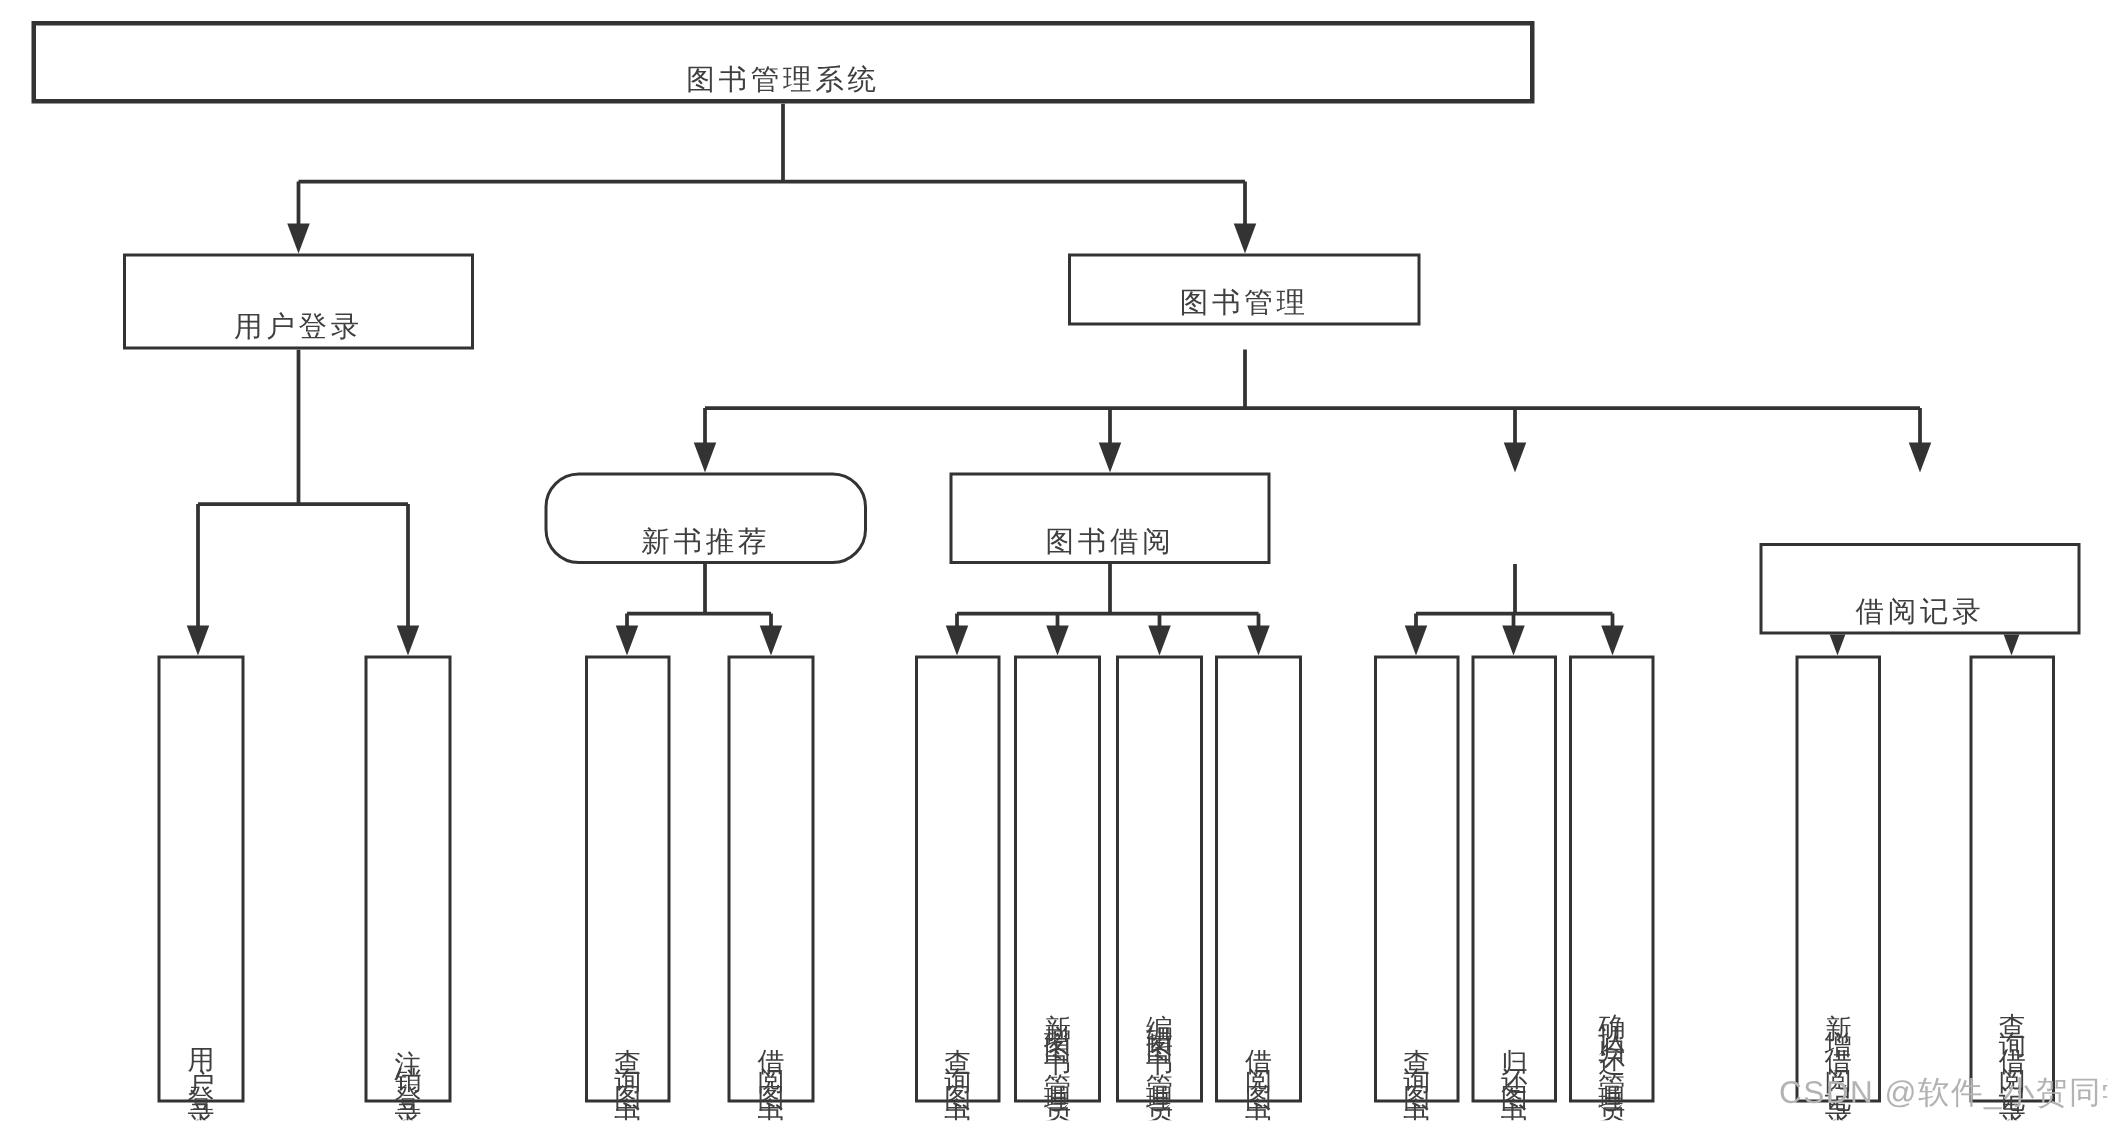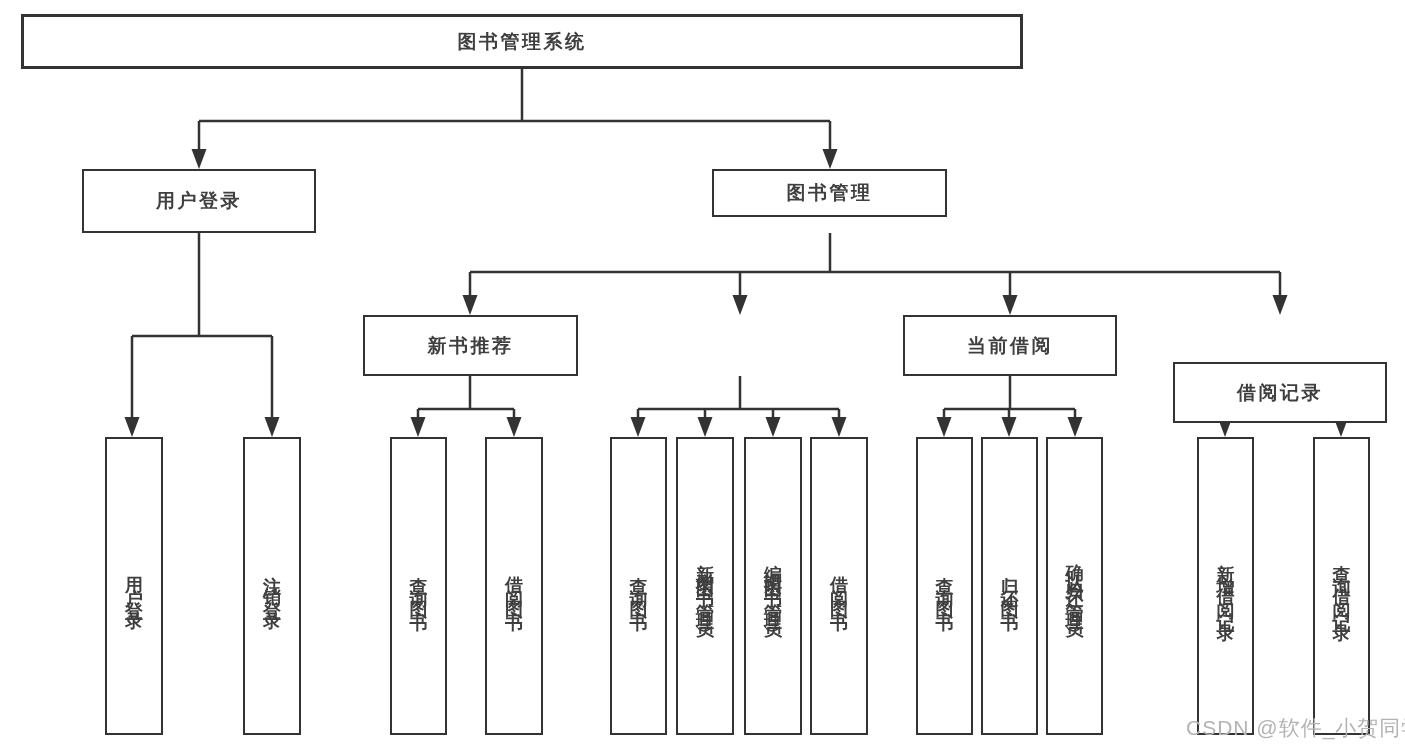--- a/index.html
+++ b/index.html
@@ -16,25 +16,24 @@
     left: 0; top: 0;
     width: 1405px; height: 747px;
     z-index: 0;
   }
   .box {
     position: absolute;
     box-sizing: border-box;
     border: 2.5px solid #333333;
     background: #ffffff;
     display: flex;
-    align-items: center;
+    align-items: flex-end;
     justify-content: center;
     color: #3f3f3f;
     z-index: 1;
-    font-weight: bold;
   }
   .box.root { border-width: 3px; }
   .hlabel {
     font-size: 19px;
     letter-spacing: 2.5px;
     white-space: nowrap;
   }
   .vlabel {
     writing-mode: vertical-lr;
     text-orientation: mixed;
@@ -103,25 +102,25 @@
     <span class="hlabel">图书管理系统</span>
   </div>
 
   <div class="box" style="left:82px; top:169px; width:234px; height:64px;">
     <span class="hlabel">用户登录</span>
   </div>
   <div class="box" style="left:712px; top:169px; width:235px; height:48px;">
     <span class="hlabel">图书管理</span>
   </div>
 
-  <div class="box" style="left:363px; top:315px; width:215px; height:61px;">
+  <div class="box" style="left:363px; top:315px; width:215px; height:61px;border-radius:23px;">
     <span class="hlabel">新书推荐</span>
   </div>
-  <div class="box" style="left:903px; top:315px; width:214px; height:61px;">
-    <span class="hlabel">当前借阅</span>
+  <div class="box" style="left:633px; top:315px; width:214px; height:61px;">
+    <span class="hlabel">图书借阅</span>
   </div>
   <div class="box" style="left:1173px; top:315px; width:214px; height:61px;margin-top:47px;">
     <span class="hlabel">借阅记录</span>
   </div>
 
   <div class="box" style="left:105px; top:437px; width:58px; height:298px;">
     <span class="vlabel">用户登录</span>
   </div>
   <div class="box" style="left:243px; top:437px; width:58px; height:298px;">
     <span class="vlabel">注销登录</span>

